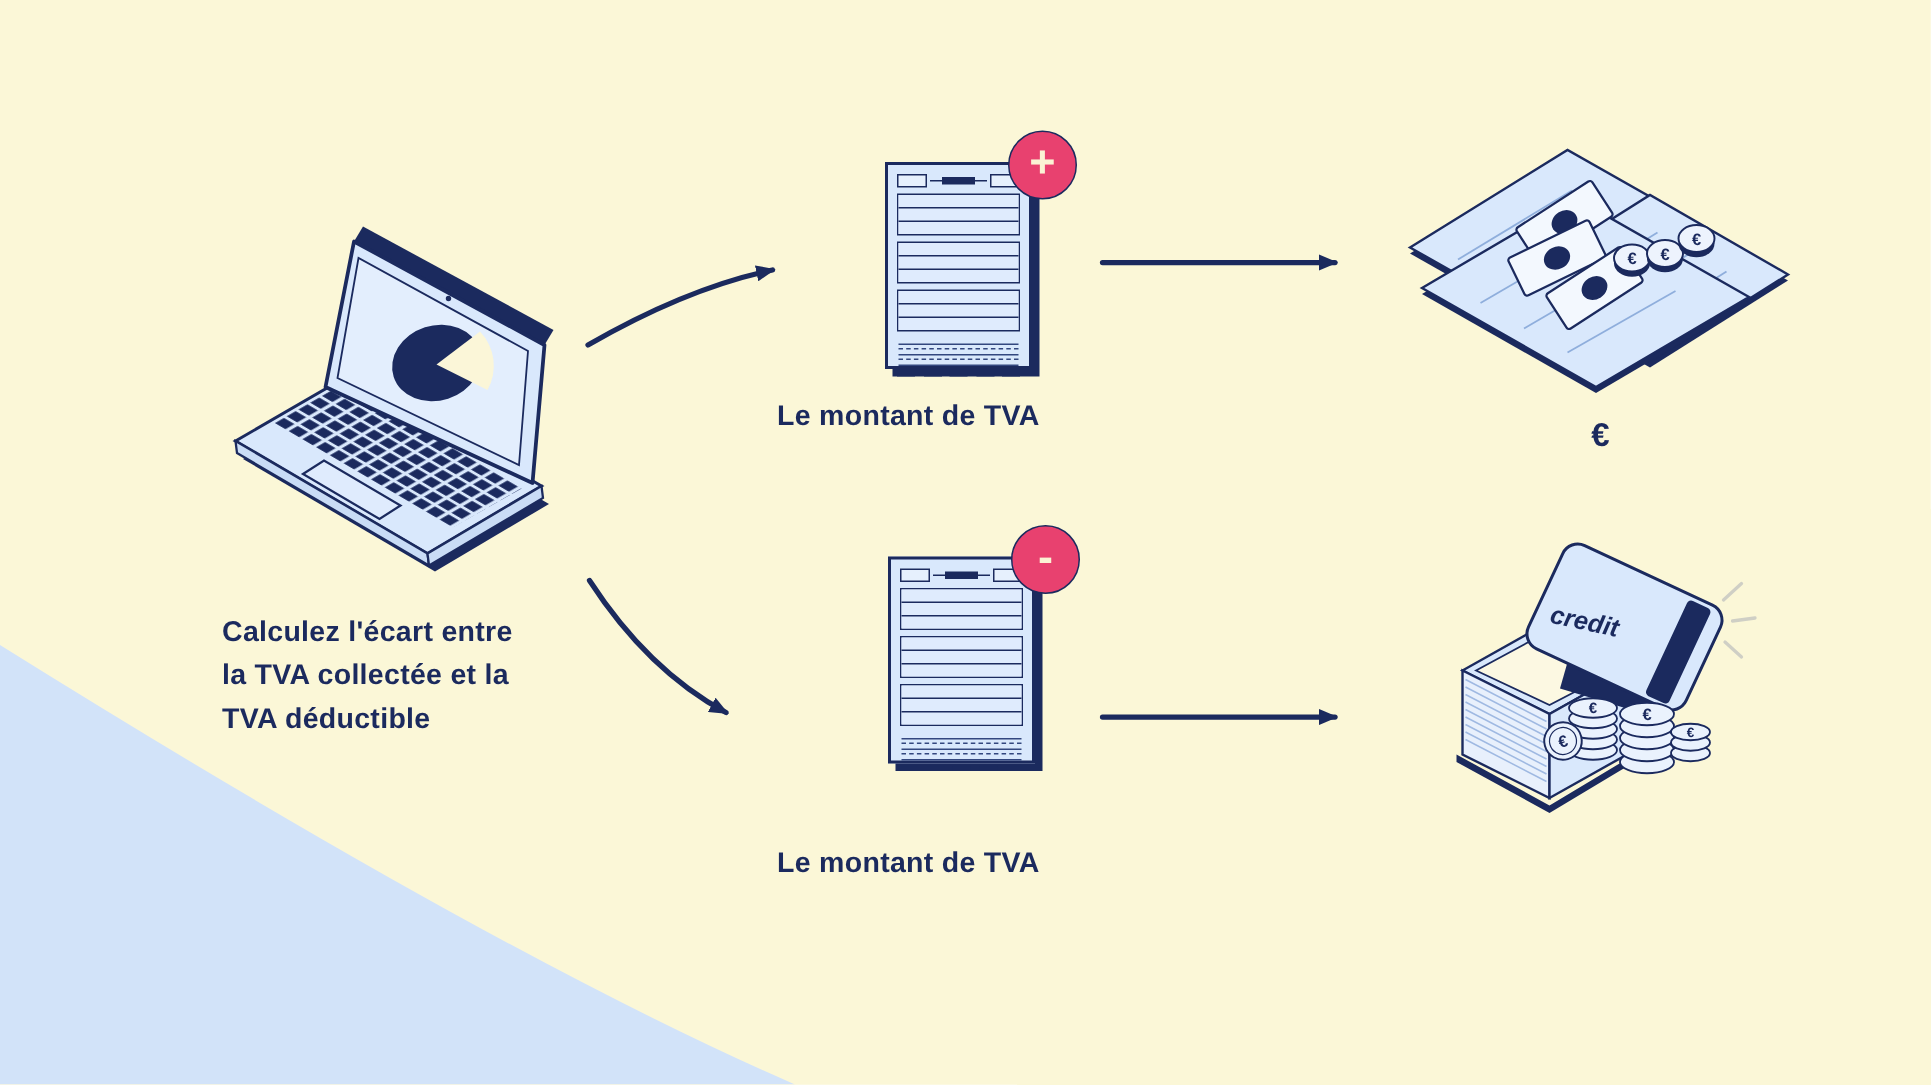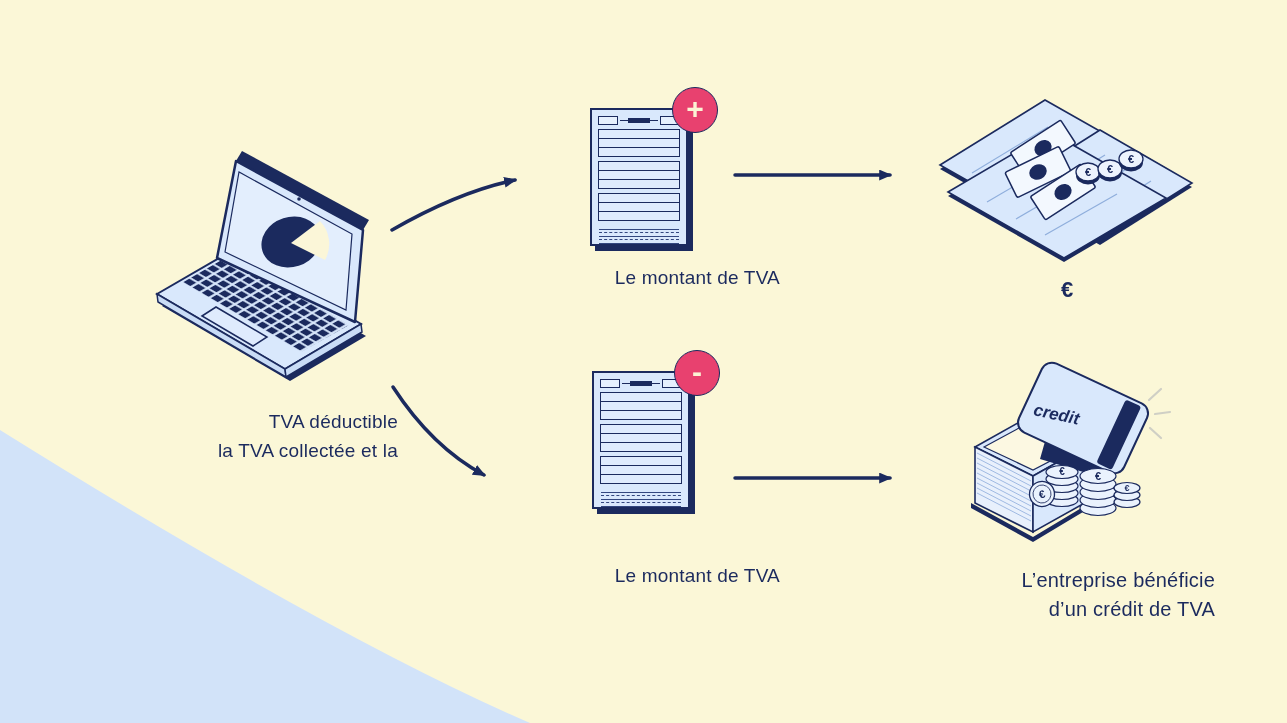--- a/index.html
+++ b/index.html
@@ -8,22 +8,22 @@
     width:1287px;height:723px;
     background:#FBF7D7;
     overflow:hidden;
     font-family:"Liberation Sans",sans-serif;
   }
   .layer{position:absolute;left:0;top:0;width:100%;height:100%;}
   .illu{position:absolute;}
   .caption{
     position:absolute;
     color:#1B2A5E;
-    font-weight:400;
-    text-align:right;
+    font-weight:700;
+    text-align:left;
     font-size:19px;
     line-height:29px;
     letter-spacing:.2px;
   }
   .caption.result{font-size:20px;}
   .euro-caption{
     position:absolute;
     color:#1B2A5E;font-weight:700;
     font-size:22px;text-align:center;
   }
@@ -99,22 +99,23 @@
     <polygon points="217,258 236,161 363,230 355,322" fill="#D9E8FC" stroke="#1B2A5E" stroke-width="2.5" stroke-linejoin="round"></polygon>
     <polygon points="225,252 239,172 352,234 346,310" fill="#E3EEFD" stroke="#1B2A5E" stroke-width="1.2"></polygon>
     <circle cx="299" cy="199" r="1.8" fill="#1B2A5E"></circle>
     <g>
       <ellipse cx="291" cy="242" rx="30" ry="25" transform="rotate(-18 291 242)" fill="#1B2A5E"></ellipse>
       <path d="M291,243 L320,221 A33,33 0 0 1 325,260 Z" fill="#FBF6D8"></path>
     </g>
   </svg>
 
   <div class="caption" style="left:148px;top:407px;width:250px">
+    <div>Calculez l'écart entre</div>
+    <div>la TVA collectée et la</div>
     <div>TVA déductible</div>
-    <div>la TVA collectée et la</div>
   </div>
 
   <div class="doc" style="left:590px;top:108px">
     <div class="paper">
       <div class="p-head">
         <span class="p-box"></span>
         <span class="p-mid">
             <i class="p-dash"></i>
           </span>
         <span class="p-box"></span>
@@ -320,18 +321,14 @@
         <text x="1127" y="491" font-size="9">€</text>
       </g>
       <g transform="translate(1042,494) rotate(-15)">
         <circle r="12.5" fill="#EAF2FD" stroke="#1B2A5E" stroke-width="1.3"></circle>
         <circle r="9" fill="none" stroke="#1B2A5E" stroke-width="0.8"></circle>
         <text y="4" font-size="11">€</text>
       </g>
     </g>
   </svg>
 
-  <div class="caption result" style="left:900px;top:566px;width:315px">
-    <div>L’entreprise bénéficie</div>
-    <div>d’un crédit de TVA</div>
-  </div>
 
 </div>
 
 </body></html>

